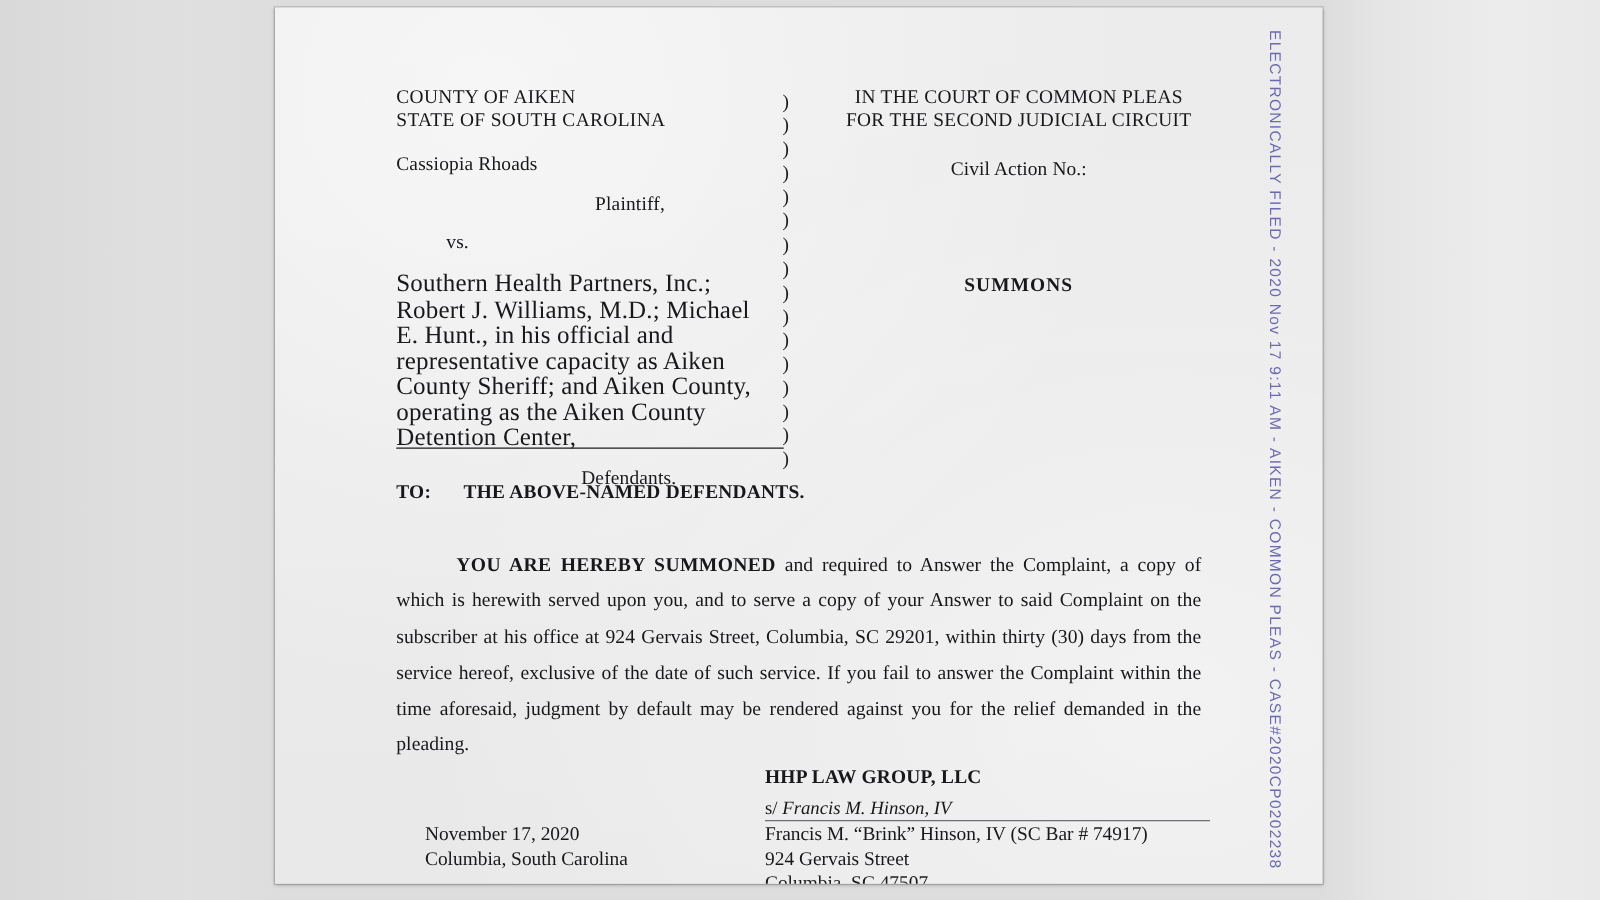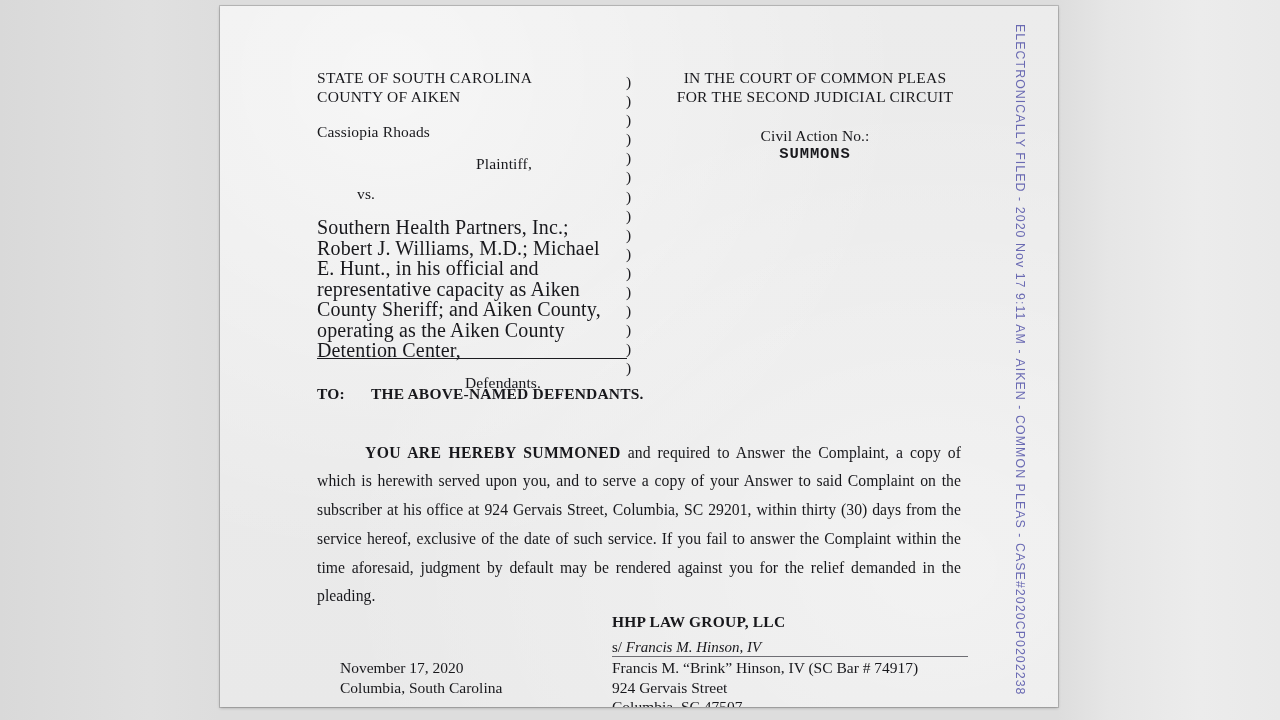--- a/index.html
+++ b/index.html
@@ -137,24 +137,24 @@
     font-size: 15.5px;
     line-height: 19px;
     letter-spacing: 0.25px;
   }
   .cap-right .civil {
     margin-top: 20px;
     font-size: 15.5px;
     letter-spacing: 0.1px;
   }
   .cap-right .doctitle {
+    margin-top: 74px;
     font-weight: bold;
     font-size: 15.5px;
     letter-spacing: 0.9px;
-    font-family: Liberation Mono, monospace;
   }
 
   
   .to-line {
     position: absolute;
     left: 97px;
     top: 379px;
     font-size: 15.5px;
     font-weight: bold;
     letter-spacing: 0.2px;
@@ -239,22 +239,22 @@
 <body>
 
 <div id="viewer">
 
   <div id="page">
     <div id="sheet">
 
       <div class="caption">
 
         <div class="cap-left">
+          <div class="court-line">COUNTY OF AIKEN</div>
           <div class="court-line">STATE OF SOUTH CAROLINA</div>
-          <div class="court-line">COUNTY OF AIKEN</div>
           <div class="party-name">Cassiopia Rhoads</div>
           <div class="role">Plaintiff,</div>
           <div class="vs">vs.</div>
           <div class="defendant-block">Southern Health Partners, Inc.; Robert J. Williams, M.D.; Michael E. Hunt., in his official and representative capacity as Aiken County Sheriff; and Aiken County, operating as the Aiken County Detention Center,</div>
           <div class="role-def">Defendants.</div>
         </div>
 
         <div class="caption-rule"></div>
 
         <div class="paren-col" id="paren-col">

